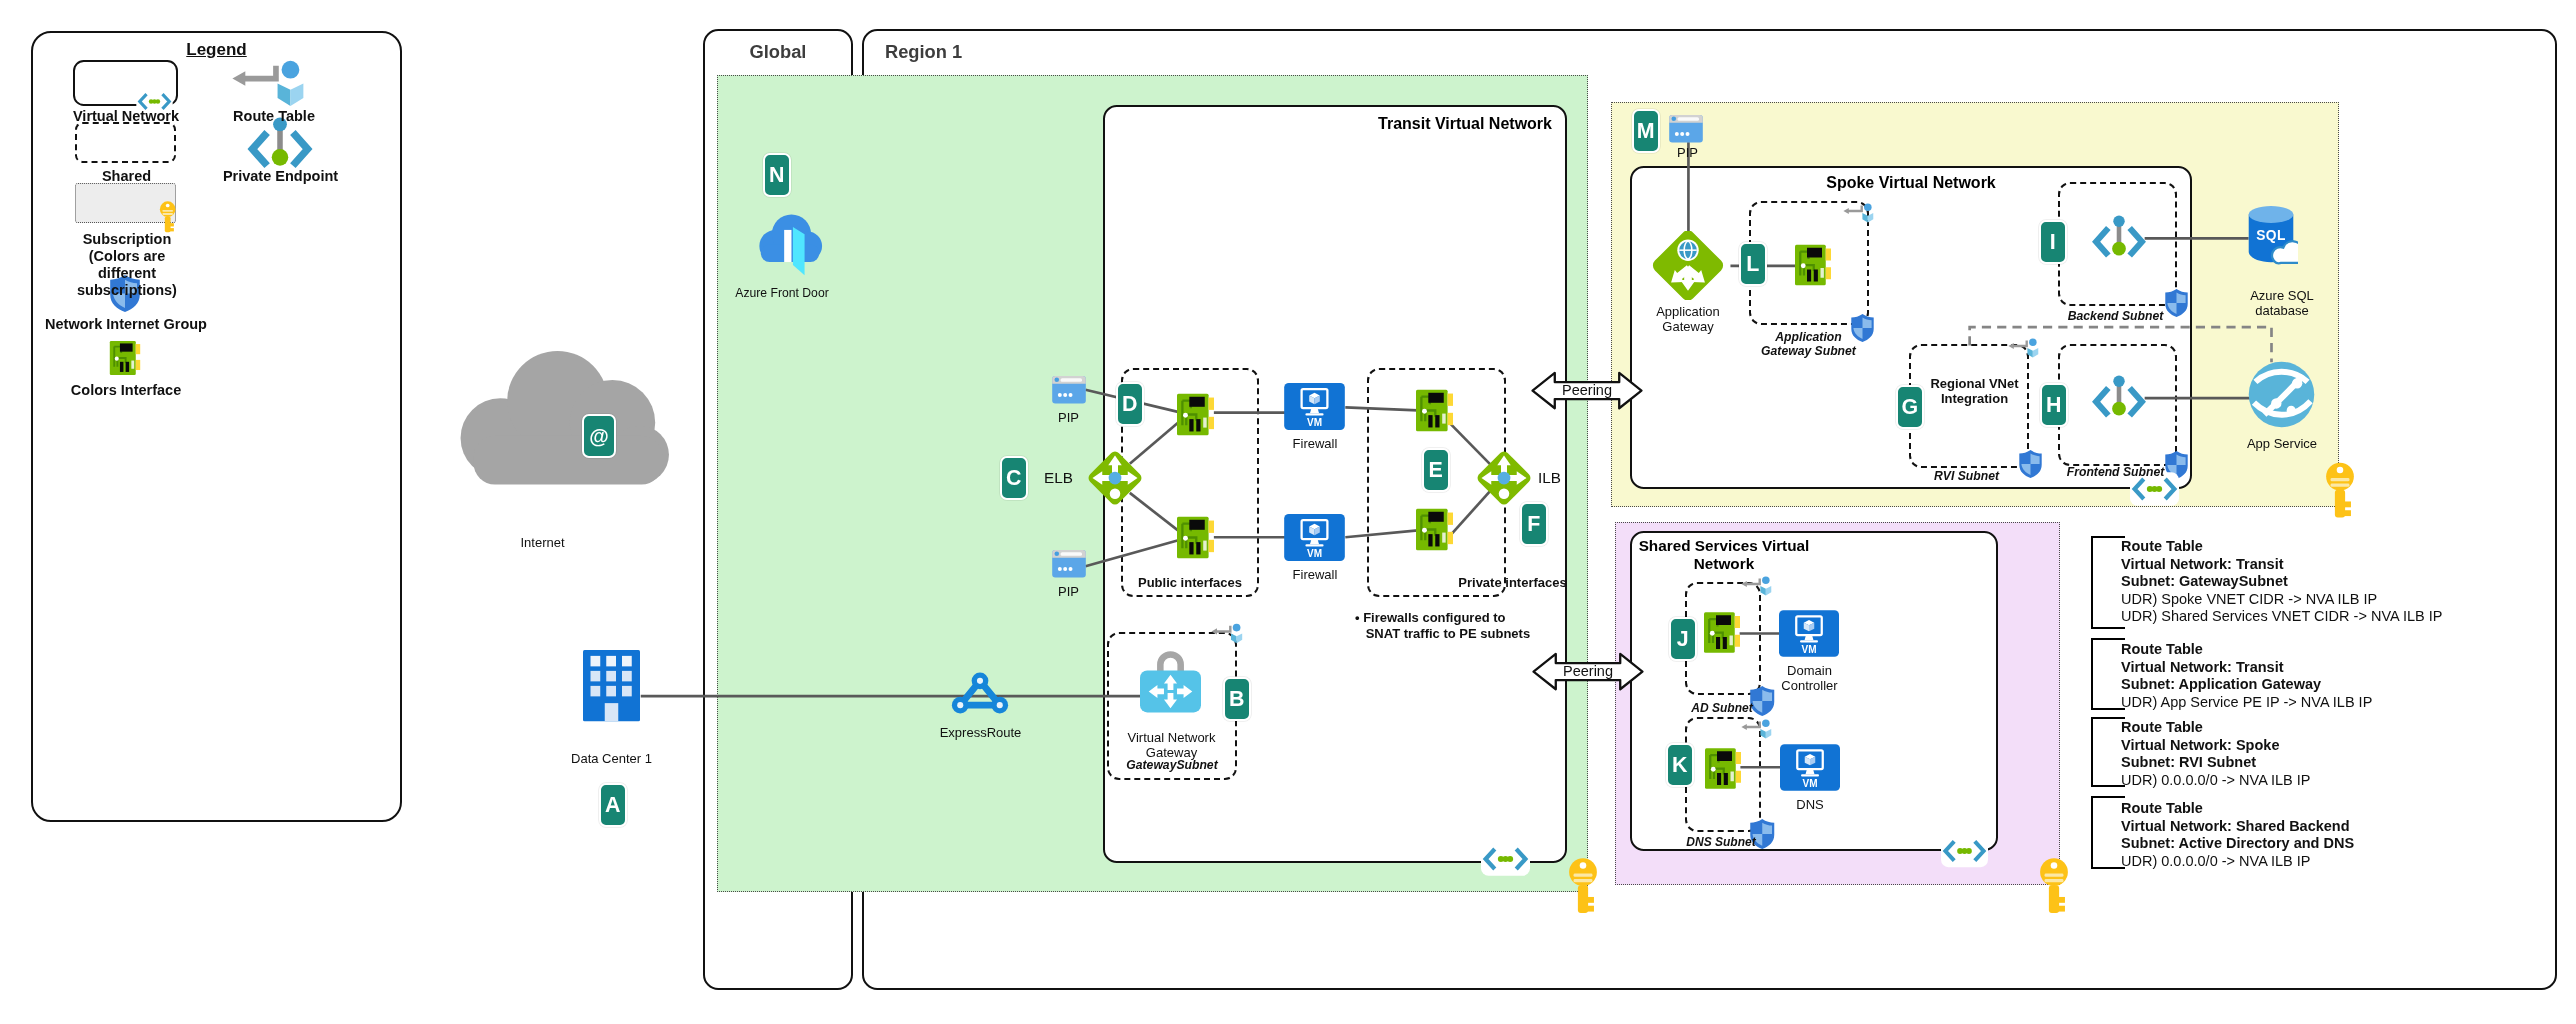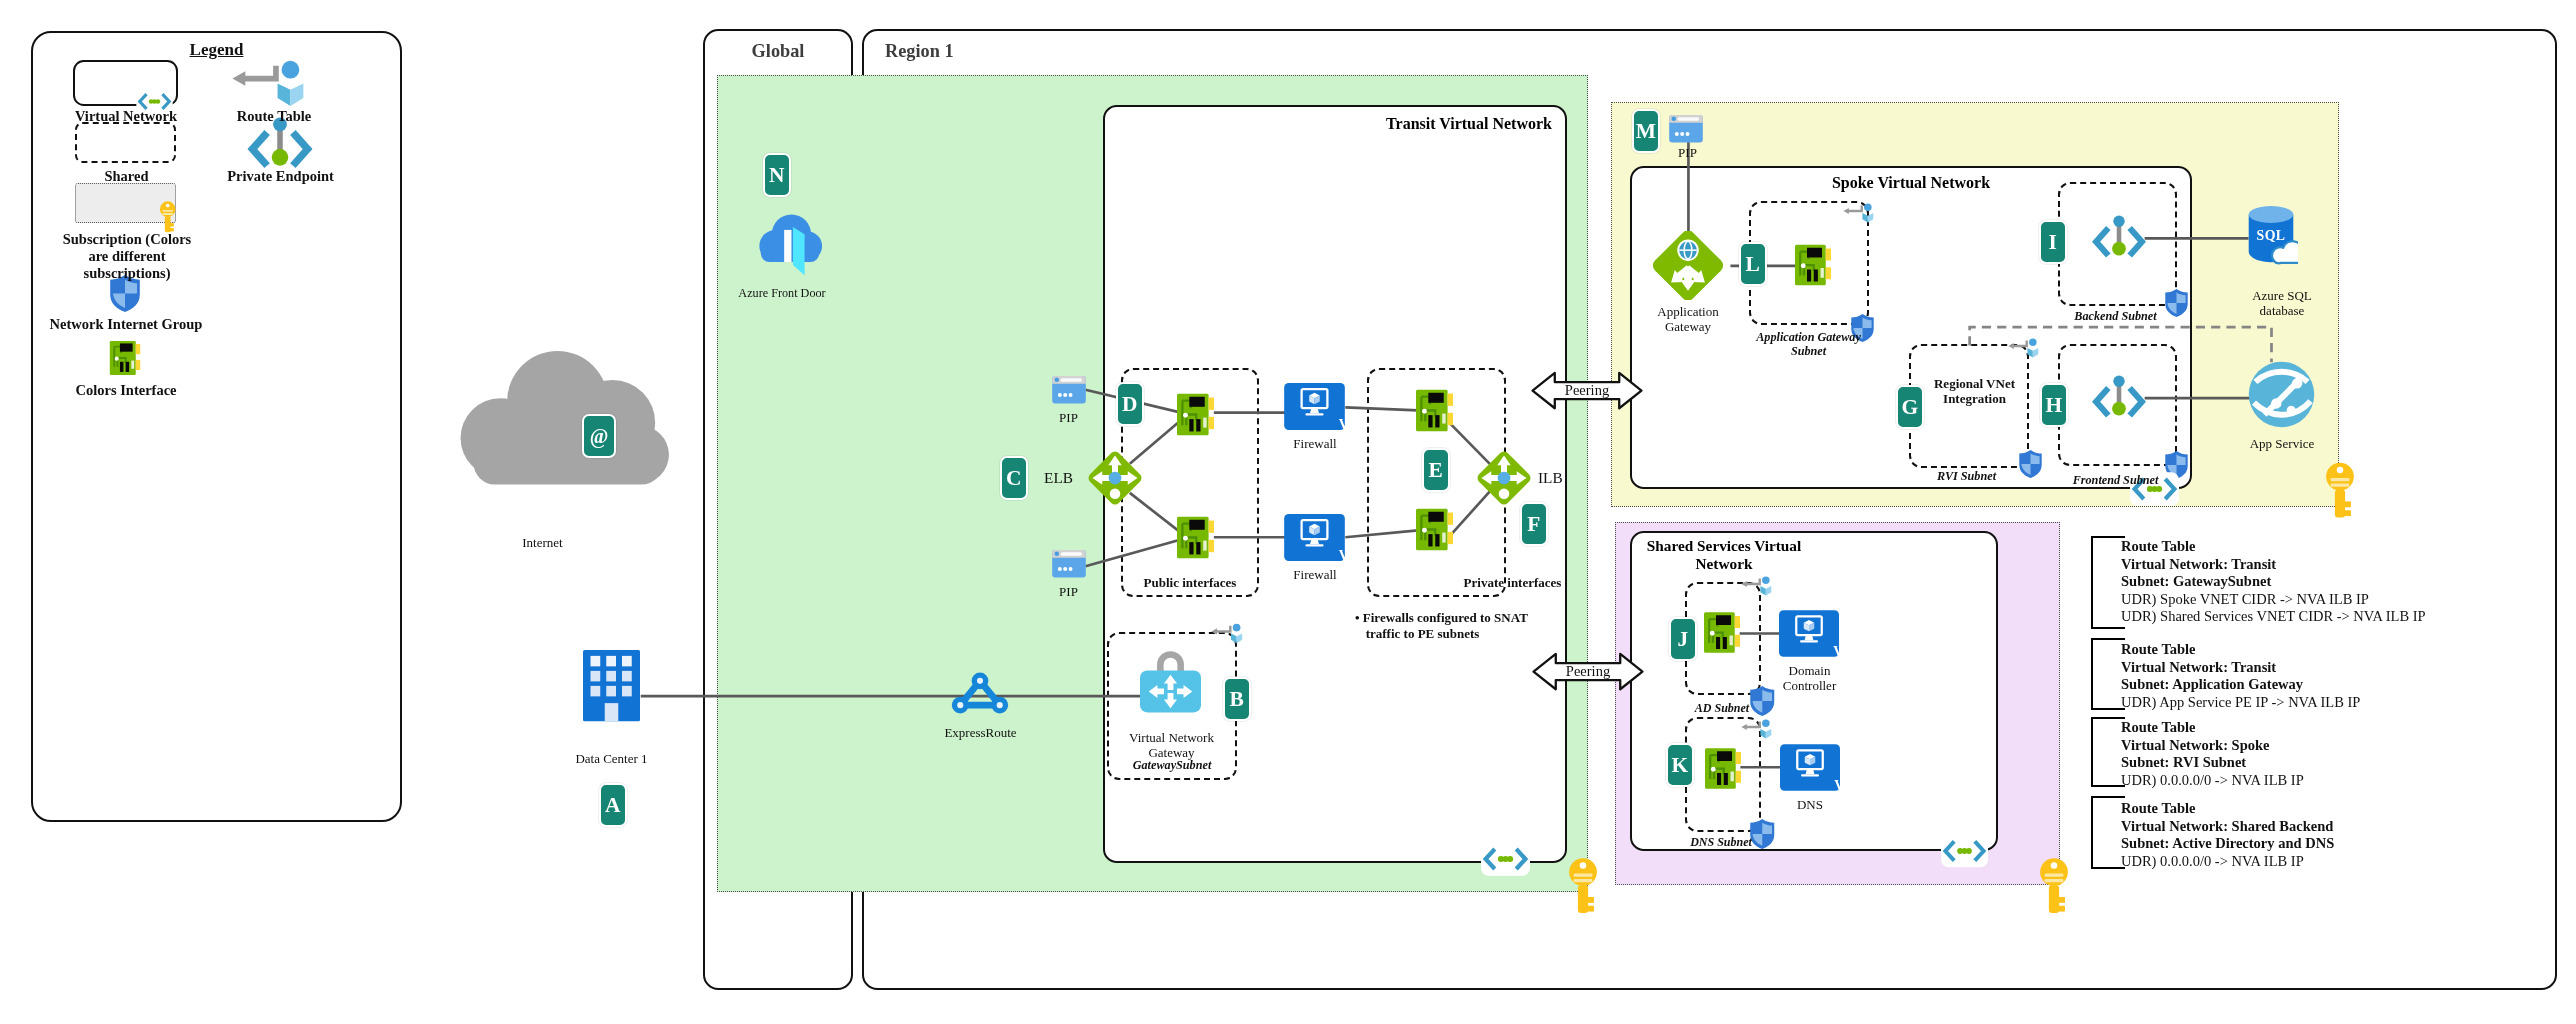--- a/index.html
+++ b/index.html
@@ -1,18 +1,18 @@
 <!DOCTYPE html>
 <html style="font-size:12.2px"><head>
 <meta charset="utf-8">
 <style>
   * { margin:0; padding:0; box-sizing:border-box; }
   html,body { background:#fff; }
   body { font-family:"Liberation Sans", sans-serif; color:#111; }
-  .canvas { position:relative; width:2576px; height:1024px; background:#fff; overflow:hidden;font-family:Liberation Serif, serif; }
+  .canvas { position:relative; width:2576px; height:1024px; background:#fff; overflow:hidden; }
   .abs { position:absolute; }
   .regionbox { position:absolute; background:#fff; border:2.7px solid #111; border-radius:15.3px; z-index:1; }
   .subfill { position:absolute; border:1.9px dotted #4a4a4a; z-index:2; }
   .vnetbox { position:absolute; background:#fff; border:2.7px solid #111; border-radius:13.8px; z-index:3; }
   .subnet { position:absolute; border:2.7px dashed #111; border-radius:12.2px; z-index:4; }
   .lines { position:absolute; left:0; top:0; z-index:5; }
   .icon { position:absolute; z-index:6; }
   .lbl { position:absolute; z-index:7; font-size:13px; text-align:center; line-height:1.18; color:#111; }
   .lbl.b { font-weight:bold; }
   .lbl.i { font-style:italic; font-weight:bold; font-size:12.2px; }
@@ -21,21 +21,21 @@
            justify-content:center; box-shadow:0 0 0 0.8px rgba(0,0,0,0.08); }
   .region-title { position:absolute; z-index:8; font-weight:bold; font-size:18.3px; color:#3d3d3d; }
   .vnet-title { position:absolute; z-index:8; font-weight:bold; font-size:16px; color:#000; }
   .peer { position:absolute; z-index:9; }
   .peer .plabel { position:absolute; left:0; top:0; width:100%; height:100%; display:flex; align-items:center;
                   justify-content:center; font-size:14.5px; color:#111; padding-bottom:1.5px; }
   .rt-block { position:absolute; z-index:8; }
   .rt-bracket { position:absolute; border-left:2.3px solid #000; border-top:2.3px solid #000; border-bottom:2.3px solid #000; width:34px; z-index:8; }
   .rt-text { font-size:14.5px; line-height:17.6px; white-space:nowrap; }
   .rt-text .bold { font-weight:bold; }
-  .vm-word { position:absolute; z-index:7; color:#fff; font-weight:bold; font-size:14px; text-align:center; width:100%;margin-left:36px; }
+  .vm-word { position:absolute; z-index:7; color:#fff; font-weight:bold; font-size:10px; text-align:center; width:100%; }
   .sql-word { position:absolute; z-index:7; color:#fff; font-weight:bold; font-size:13.8px; text-align:center; width:100%; letter-spacing:0.4px; }
   .note { position:absolute; z-index:7; font-size:13px; font-weight:bold; text-align:left; line-height:1.25;
           padding-left:10.7px; text-indent:-10.7px; }
   .legend-item-icon { position:absolute; z-index:6; }
 </style>
 </head>
 <body>
 
 <div class="canvas">
 
@@ -242,21 +242,21 @@
   <div class="subnet" style="left:2058px;top:344px;width:119px;height:122px;"></div>
   <div class="subnet" style="left:1909px;top:344px;width:120px;height:124px;"></div>
   <div class="subnet" style="left:1685px;top:582px;width:76px;height:113px;"></div>
   <div class="subnet" style="left:1685px;top:717px;width:76px;height:115px;"></div>
 
   <div class="lbl b" style="left:1121px;top:575px;width:138px;">Public interfaces</div>
   <div class="lbl b" style="left:1443px;top:575px;width:139px;">Private interfaces</div>
   <div class="lbl i" style="left:1107px;top:758px;width:130px;">GatewaySubnet</div>
   <div class="lbl i" style="left:1754px;top:330px;width:109px;">Application Gateway Subnet</div>
   <div class="lbl i" style="left:2058px;top:309px;width:115px;">Backend Subnet</div>
-  <div class="lbl i" style="left:2058px;top:465px;width:115px;margin-top:8px;">Frontend Subnet</div>
+  <div class="lbl i" style="left:2058px;top:465px;width:115px;">Frontend Subnet</div>
   <div class="lbl i" style="left:1909px;top:469px;width:115px;">RVI Subnet</div>
   <div class="lbl i" style="left:1680px;top:701px;width:84px;font-size:12px;">AD Subnet</div>
   <div class="lbl i" style="left:1677px;top:835px;width:88px;font-size:12px;">DNS Subnet</div>
   <div class="lbl b" style="left:1928px;top:376px;width:93px;">Regional VNet Integration</div>
 
   <svg class="lines" width="2576" height="1024" viewBox="0 0 3370 1340">
     <g stroke="#595959" stroke-width="3.5" fill="none">
       <path d="M838 911 H1493"></path>
       <path d="M1420 510 L1545 540"></path>
       <path d="M1420 741 L1545 706"></path>

